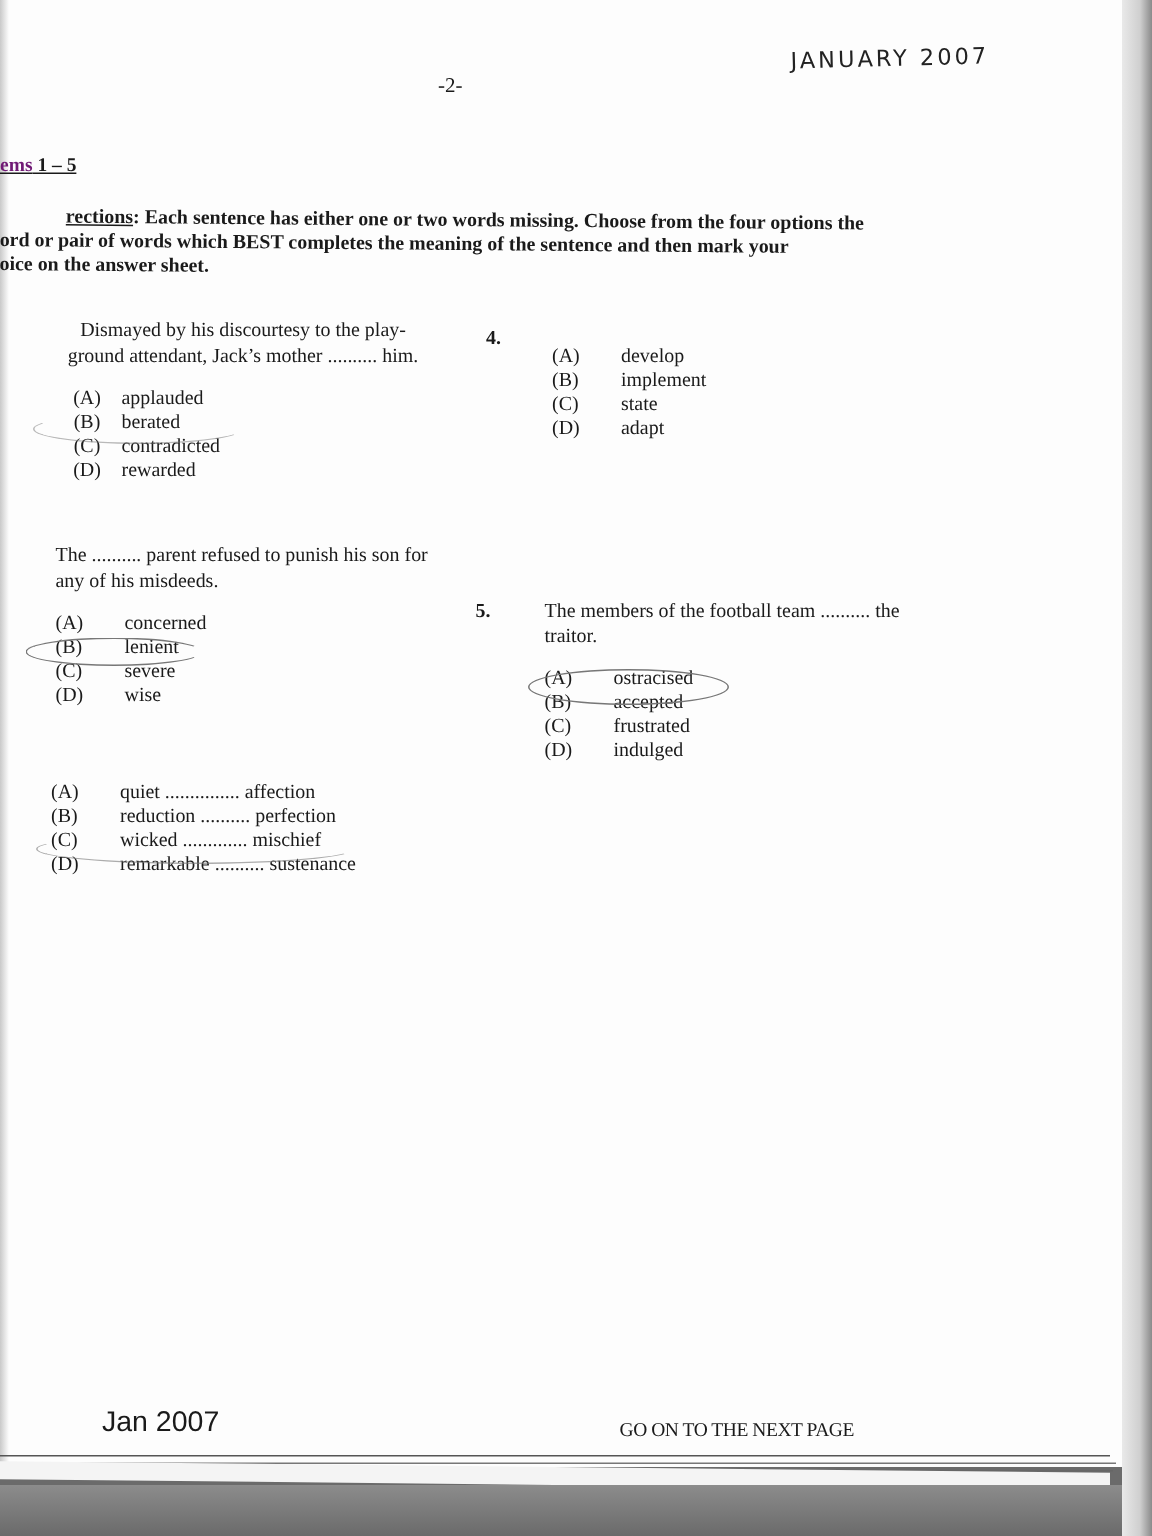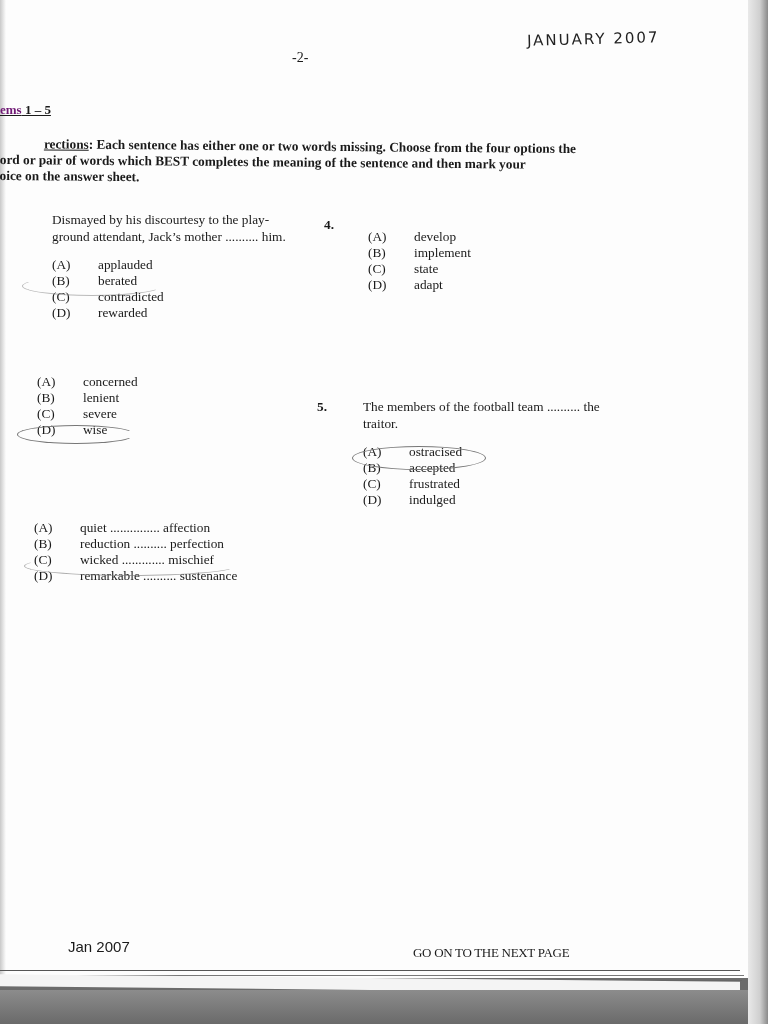--- a/index.html
+++ b/index.html
@@ -63,21 +63,21 @@
   .opt .letter { width: 46px; }
   .q.right .opt .letter { width: 46px; }
 
   .circle-mark {
     position: absolute; border: 1px solid #777; border-radius: 50%;
     border-right-color: transparent; border-top-color: transparent;
   }
 
   .footer-left {
     position: absolute; left: 68px; top: 938px;
-    font-family: "Liberation Sans", sans-serif; font-size: 15px;
+    font-family: "Liberation Sans", sans-serif; font-size: 19px;
   }
   .footer-right {
     position: absolute; left: 413px; top: 945px; font-size: 13px; letter-spacing: -0.3px;
   }
 </style>
 </head>
 <body>
 
 <div class="page">
   <div class="left-shadow"></div>
@@ -88,21 +88,21 @@
   <div class="items-heading">
     <span class="clip">ems</span><span> 1 – 5</span>
   </div>
 
   <div class="directions">
     <div><span class="lbl">rections</span><span>: Each sentence has either one or two words missing. Choose from the four options the</span></div>
     <div>ord or pair of words which BEST completes the meaning of the sentence and then mark your</div>
     <div>oice on the answer sheet.</div>
   </div>
 
-  <div class="q" style="left:52px; top:212px;">
+  <div class="q" style="left:35px; top:212px;text-align:center;">
     <div class="stem">Dismayed by his discourtesy to the play-ground attendant, Jack’s mother .......... him.</div>
     <div class="opts">
       <div class="opt">
           <span class="letter">(A)</span>
           <span>applauded</span>
         </div>
       <div class="opt">
           <span class="letter">(B)</span>
           <span>berated</span>
         </div>
@@ -112,20 +112,21 @@
         </div>
       <div class="opt">
           <span class="letter">(D)</span>
           <span>rewarded</span>
         </div>
     </div>
   </div>
   <div class="circle-mark" style="left:22px; top:276px; width:138px; height:18px; opacity:.5;"></div>
 
   <div class="q" style="left:37px; top:362px;">
+    <div class="stem">The .......... parent refused to punish his son for any of his misdeeds.</div>
     <div class="opts">
       <div class="opt">
           <span class="letter">(A)</span>
           <span>concerned</span>
         </div>
       <div class="opt">
           <span class="letter">(B)</span>
           <span>lenient</span>
         </div>
       <div class="opt">

